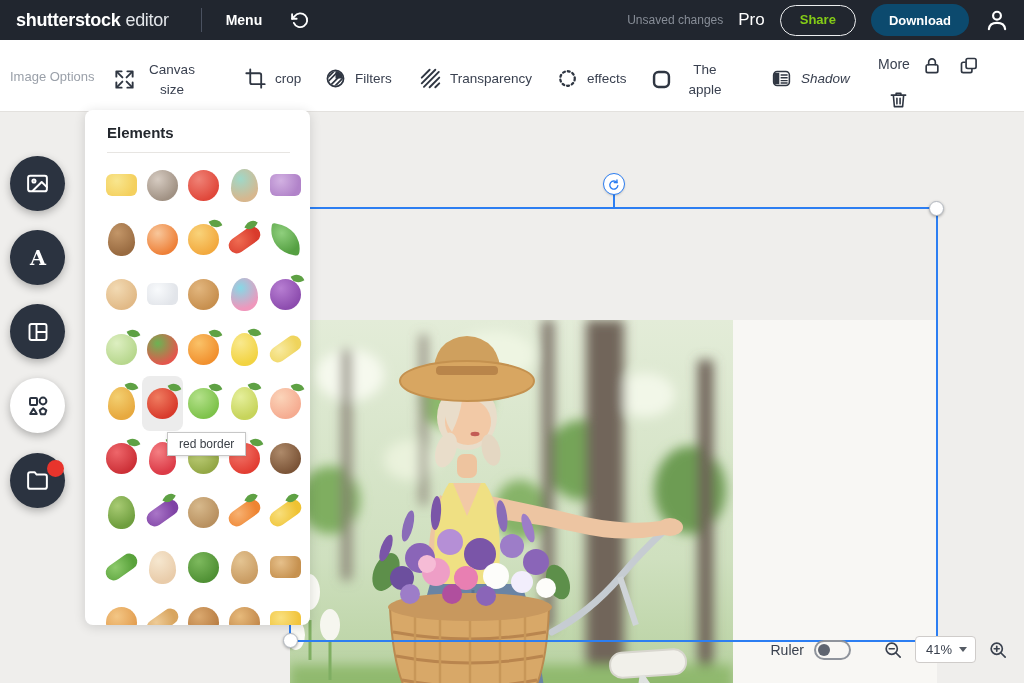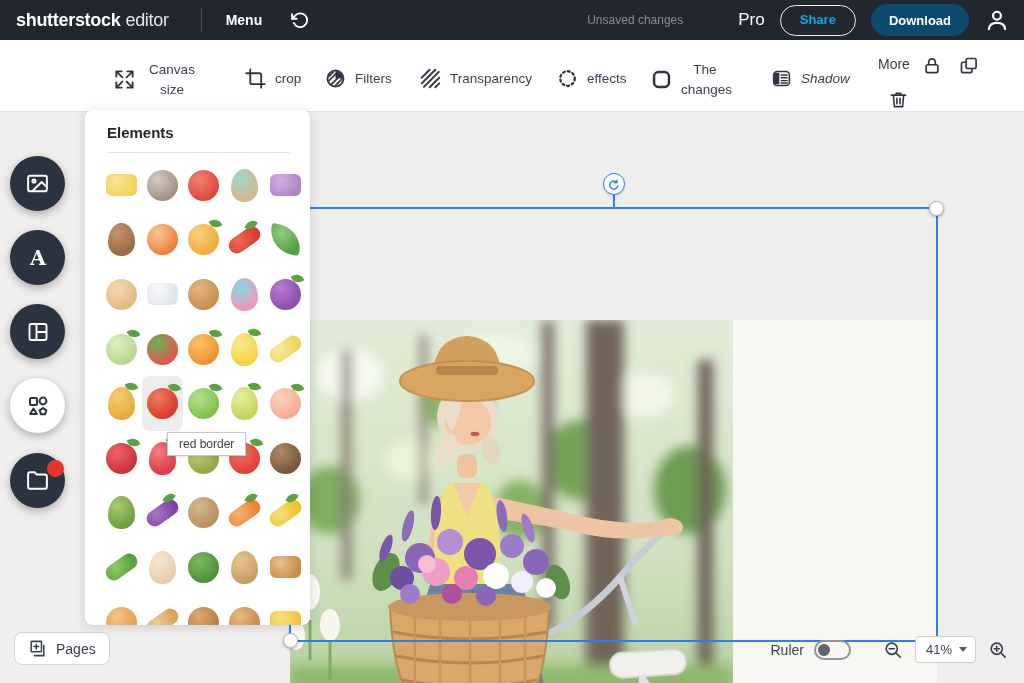--- a/index.html
+++ b/index.html
@@ -11,23 +11,23 @@
   .header { position:absolute; left:0; top:0; width:1024px; height:40px;
     background:#21262f; display:flex; align-items:center; padding:0 14px 0 16px; }
   .logo { font-size:18px; color:#fff; letter-spacing:-.3px; white-space:nowrap; }
   .logo .bold { font-weight:700; }
   .logo .light { font-weight:300; color:#e3e6ea; margin-left:5px; }
   .hdr-divider { width:1px; height:24px; background:#4a5160; margin:0 24px 0 32px; }
   .menu-btn { color:#fff; font-size:14px; font-weight:700; cursor:pointer; }
   .undo-btn { margin-left:28px; width:22px; height:22px; cursor:pointer; display:flex; align-items:center; }
   .hdr-right { margin-left:auto; display:flex; align-items:center; gap:15px; }
   .unsaved { color:#878d97; font-size:12px; }
-  .pro { color:#fff; font-size:17px;margin-left:40px; }
+  .pro { color:#fff; font-size:17px; }
   .share-btn { height:31px; padding:0 19px; border:1.5px solid #eceef0; border-radius:17px;
-    background:transparent; color:#0ea5e9; font-size:13px; font-weight:700; line-height:28px; cursor:pointer; }
+    background:transparent; color:#84cc16; font-size:13px; font-weight:700; line-height:28px; cursor:pointer; }
   .download-btn { height:32px; padding:0 18px; border:none; border-radius:17px;
     color:#fff; font-size:13px; font-weight:700; cursor:pointer; }
   .account-btn { width:26px; height:26px; cursor:pointer; }
 
   
   .toolbar { position:absolute; left:0; top:40px; width:1024px; height:72px;
     background:#fff; border-bottom:1px solid #e3e1de; z-index:5; }
   .tb-item { position:absolute; display:flex; align-items:center; gap:9px;
     color:#3a4150; font-size:13.5px; cursor:pointer; }
   .tb-label.wrap { width:54px; text-align:center; line-height:1.45; }
@@ -120,20 +120,21 @@
       <div class="account-btn">
         <svg width="26" height="26" viewBox="0 0 24 24" fill="none" stroke="#fff" stroke-width="2" stroke-linecap="round">
           <circle cx="12" cy="8" r="3.6"></circle>
             <path d="M4.5 20.5c.4-4 3.8-5.8 7.5-5.8s7.1 1.8 7.5 5.8"></path>
         </svg>
       </div>
     </div>
   </div>
 
   <div class="toolbar">
+    <div class="tb-item tb-options" style="left:2px; top:0; height:72px; padding:0 8px;">Image Options</div>
 
     <div class="tb-item" style="left:113px; top:20px;">
       <span class="tb-icon">
         <svg width="23" height="23" viewBox="0 0 24 24" fill="none" stroke="#2f3642" stroke-width="2" stroke-linecap="round" stroke-linejoin="round">
           <path d="M9 3.5H3.5V9 M20.5 9V3.5H15 M15 20.5h5.5V15 M3.5 15v5.5H9"></path>
           <path d="M9.8 9.8 4.6 4.6 M14.2 9.8l5.2-5.2 M14.2 14.2l5.2 5.2 M9.8 14.2l-5.2 5.2"></path>
         </svg>
       </span>
       <span class="tb-label wrap">Canvas size</span>
     </div>
@@ -183,21 +184,21 @@
       </span>
       <span class="tb-label">effects</span>
     </div>
 
     <div class="tb-item" style="left:651px; top:20px;">
       <span class="tb-icon">
         <svg width="21" height="21" viewBox="0 0 24 24" fill="none" stroke="#2f3642" stroke-width="2.8">
           <rect x="3.5" y="3.5" width="17" height="17" rx="5"></rect>
         </svg>
       </span>
-      <span class="tb-label wrap" style="width:48px;">The changes</span>
+      <span class="tb-label wrap" style="width:48px;">The apple</span>
     </div>
 
     <div class="tb-item" style="left:771px; top:28px;font-style:italic;">
       <span class="tb-icon">
         <svg width="21" height="21" viewBox="0 0 24 24" fill="none" stroke="#2f3642" stroke-width="1.8">
           <rect x="3" y="4" width="18" height="16" rx="4"></rect>
           <path d="M3.5 5.5h6v13h-6z" fill="#2f3642" stroke="none"></path>
           <path d="M11 8h8 M11 11.2h8 M11 14.4h8 M11 17.2h8" stroke-width="1.6"></path>
         </svg>
       </span>
@@ -542,28 +543,20 @@
           <div class="ecell">
             <div class="blob round" style="background: radial-gradient(circle at 35% 30%, rgb(231, 186, 123), rgb(194, 136, 75) 72%);"></div>
           </div>
           <div class="ecell">
             <div class="blob rect" style="background: radial-gradient(circle at 35% 30%, rgb(249, 224, 127), rgb(241, 196, 60) 72%);"></div>
           </div>
         </div>
       <div class="tooltip">red border</div>
     </div>
 
-    <div class="pages-btn">
-      <svg width="19" height="19" viewBox="0 0 24 24" fill="none" stroke="#3a414e" stroke-width="1.9" stroke-linecap="round">
-        <path d="M20 8v13H8"></path>
-          <rect x="4" y="3" width="13" height="13" rx="1" fill="#fff"></rect>
-          <path d="M10.5 6.5v6 M7.5 9.5h6"></path>
-      </svg>
-      <span>Pages</span>
-    </div>
 
     <div class="bottom-right">
       <span class="ruler-label">Ruler</span>
       <div class="toggle">
           <div class="knob"></div>
         </div>
       <svg class="zoom-icon zo" viewBox="0 0 24 24" fill="none" stroke="#3a414e" stroke-width="2" stroke-linecap="round">
         <circle cx="10.5" cy="10.5" r="6.7"></circle>
           <path d="m15.6 15.6 5 5 M7.5 10.5h6"></path>
       </svg>

